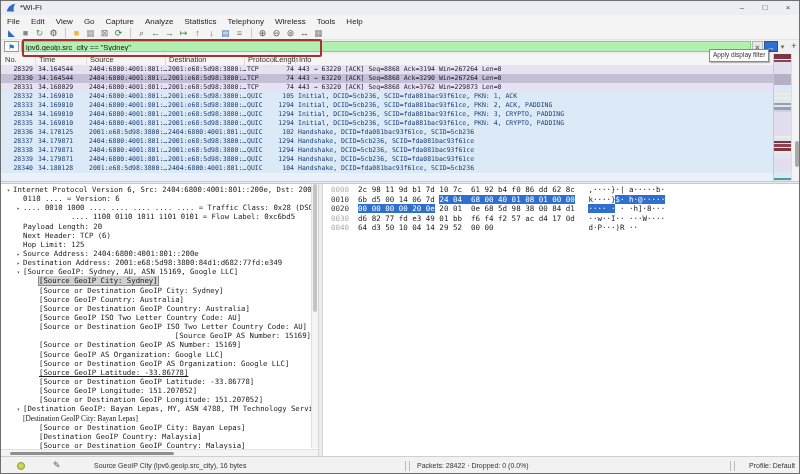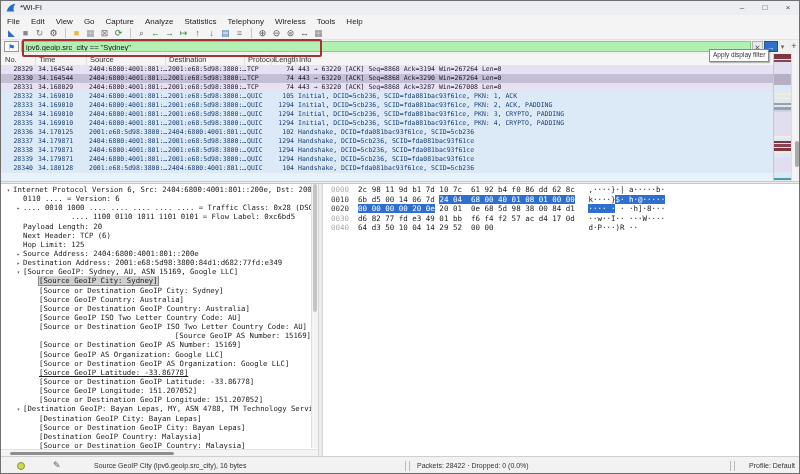--- a/index.html
+++ b/index.html
@@ -179,21 +179,21 @@
           <span class="c-len">74</span>
           <span class="c-info">443 → 63220 [ACK] Seq=8868 Ack=3290 Win=267264 Len=0</span>
         </div>
         <div class="prow tcp">
           <span class="c-no">28331</span>
           <span class="c-time">34.168029</span>
           <span class="c-src">2404:6800:4001:801:…</span>
           <span class="c-dst">2001:e68:5d98:3800:…</span>
           <span class="c-proto">TCP</span>
           <span class="c-len">74</span>
-          <span class="c-info">443 → 63220 [ACK] Seq=8868 Ack=3287 Win=267008 Len=0</span>
+          <span class="c-info">443 → 63220 [ACK] Seq=8868 Ack=3762 Win=229873 Len=0</span>
         </div>
         <div class="prow quic">
           <span class="c-no">28332</span>
           <span class="c-time">34.169010</span>
           <span class="c-src">2404:6800:4001:801:…</span>
           <span class="c-dst">2001:e68:5d98:3800:…</span>
           <span class="c-proto">QUIC</span>
           <span class="c-len">105</span>
           <span class="c-info">Initial, DCID=5cb236, SCID=fda081bac93f61ce, PKN: 1, ACK</span>
         </div>
@@ -327,21 +327,21 @@
         <div class="dline" style="padding-left: 29px;"><span class="arr"> </span><span class="txt">[Source or Destination GeoIP ISO Two Letter Country Code: AU]</span></div>
         <div class="dline" style="padding-left: 29px; text-align: right;"><span class="arr"> </span><span class="txt">[Source GeoIP AS Number: 15169]</span></div>
         <div class="dline" style="padding-left: 29px;"><span class="arr"> </span><span class="txt">[Source or Destination GeoIP AS Number: 15169]</span></div>
         <div class="dline" style="padding-left: 29px;"><span class="arr"> </span><span class="txt">[Source GeoIP AS Organization: Google LLC]</span></div>
         <div class="dline" style="padding-left: 29px;"><span class="arr"> </span><span class="txt">[Source or Destination GeoIP AS Organization: Google LLC]</span></div>
         <div class="dline" style="padding-left: 29px; text-decoration: underline;"><span class="arr"> </span><span class="txt">[Source GeoIP Latitude: -33.86778]</span></div>
         <div class="dline" style="padding-left: 29px;"><span class="arr"> </span><span class="txt">[Source or Destination GeoIP Latitude: -33.86778]</span></div>
         <div class="dline" style="padding-left: 29px;"><span class="arr"> </span><span class="txt">[Source GeoIP Longitude: 151.207052]</span></div>
         <div class="dline" style="padding-left: 29px;"><span class="arr"> </span><span class="txt">[Source or Destination GeoIP Longitude: 151.207052]</span></div>
         <div class="dline" style="padding-left: 13px;"><span class="arr">▾</span><span class="txt">[Destination GeoIP: Bayan Lepas, MY, ASN 4788, TM Technology Services Sdn. Bh</span></div>
-        <div class="dline" style="padding-left: 29px;"><span class="arr"> </span><span class="txt">[Destination GeoIP City: Bayan Lepas]</span></div>
+        <div class="dline" style="padding-left: 13px; font-family: Liberation Serif, serif;"><span class="arr"> </span><span class="txt">[Destination GeoIP City: Bayan Lepas]</span></div>
         <div class="dline" style="padding-left: 29px;"><span class="arr"> </span><span class="txt">[Source or Destination GeoIP City: Bayan Lepas]</span></div>
         <div class="dline" style="padding-left: 29px;"><span class="arr"> </span><span class="txt">[Destination GeoIP Country: Malaysia]</span></div>
         <div class="dline" style="padding-left: 29px;"><span class="arr"> </span><span class="txt">[Source or Destination GeoIP Country: Malaysia]</span></div>
         <div class="dline clip" style="padding-left: 29px;"><span class="arr"> </span><span class="txt">[Destination GeoIP ISO Two Letter Country Code: MY]</span></div>
       </div>
     <div class="dscroll">
         <div class="h"></div>
       </div>
     <div class="dhscroll">
         <div class="h"></div>

